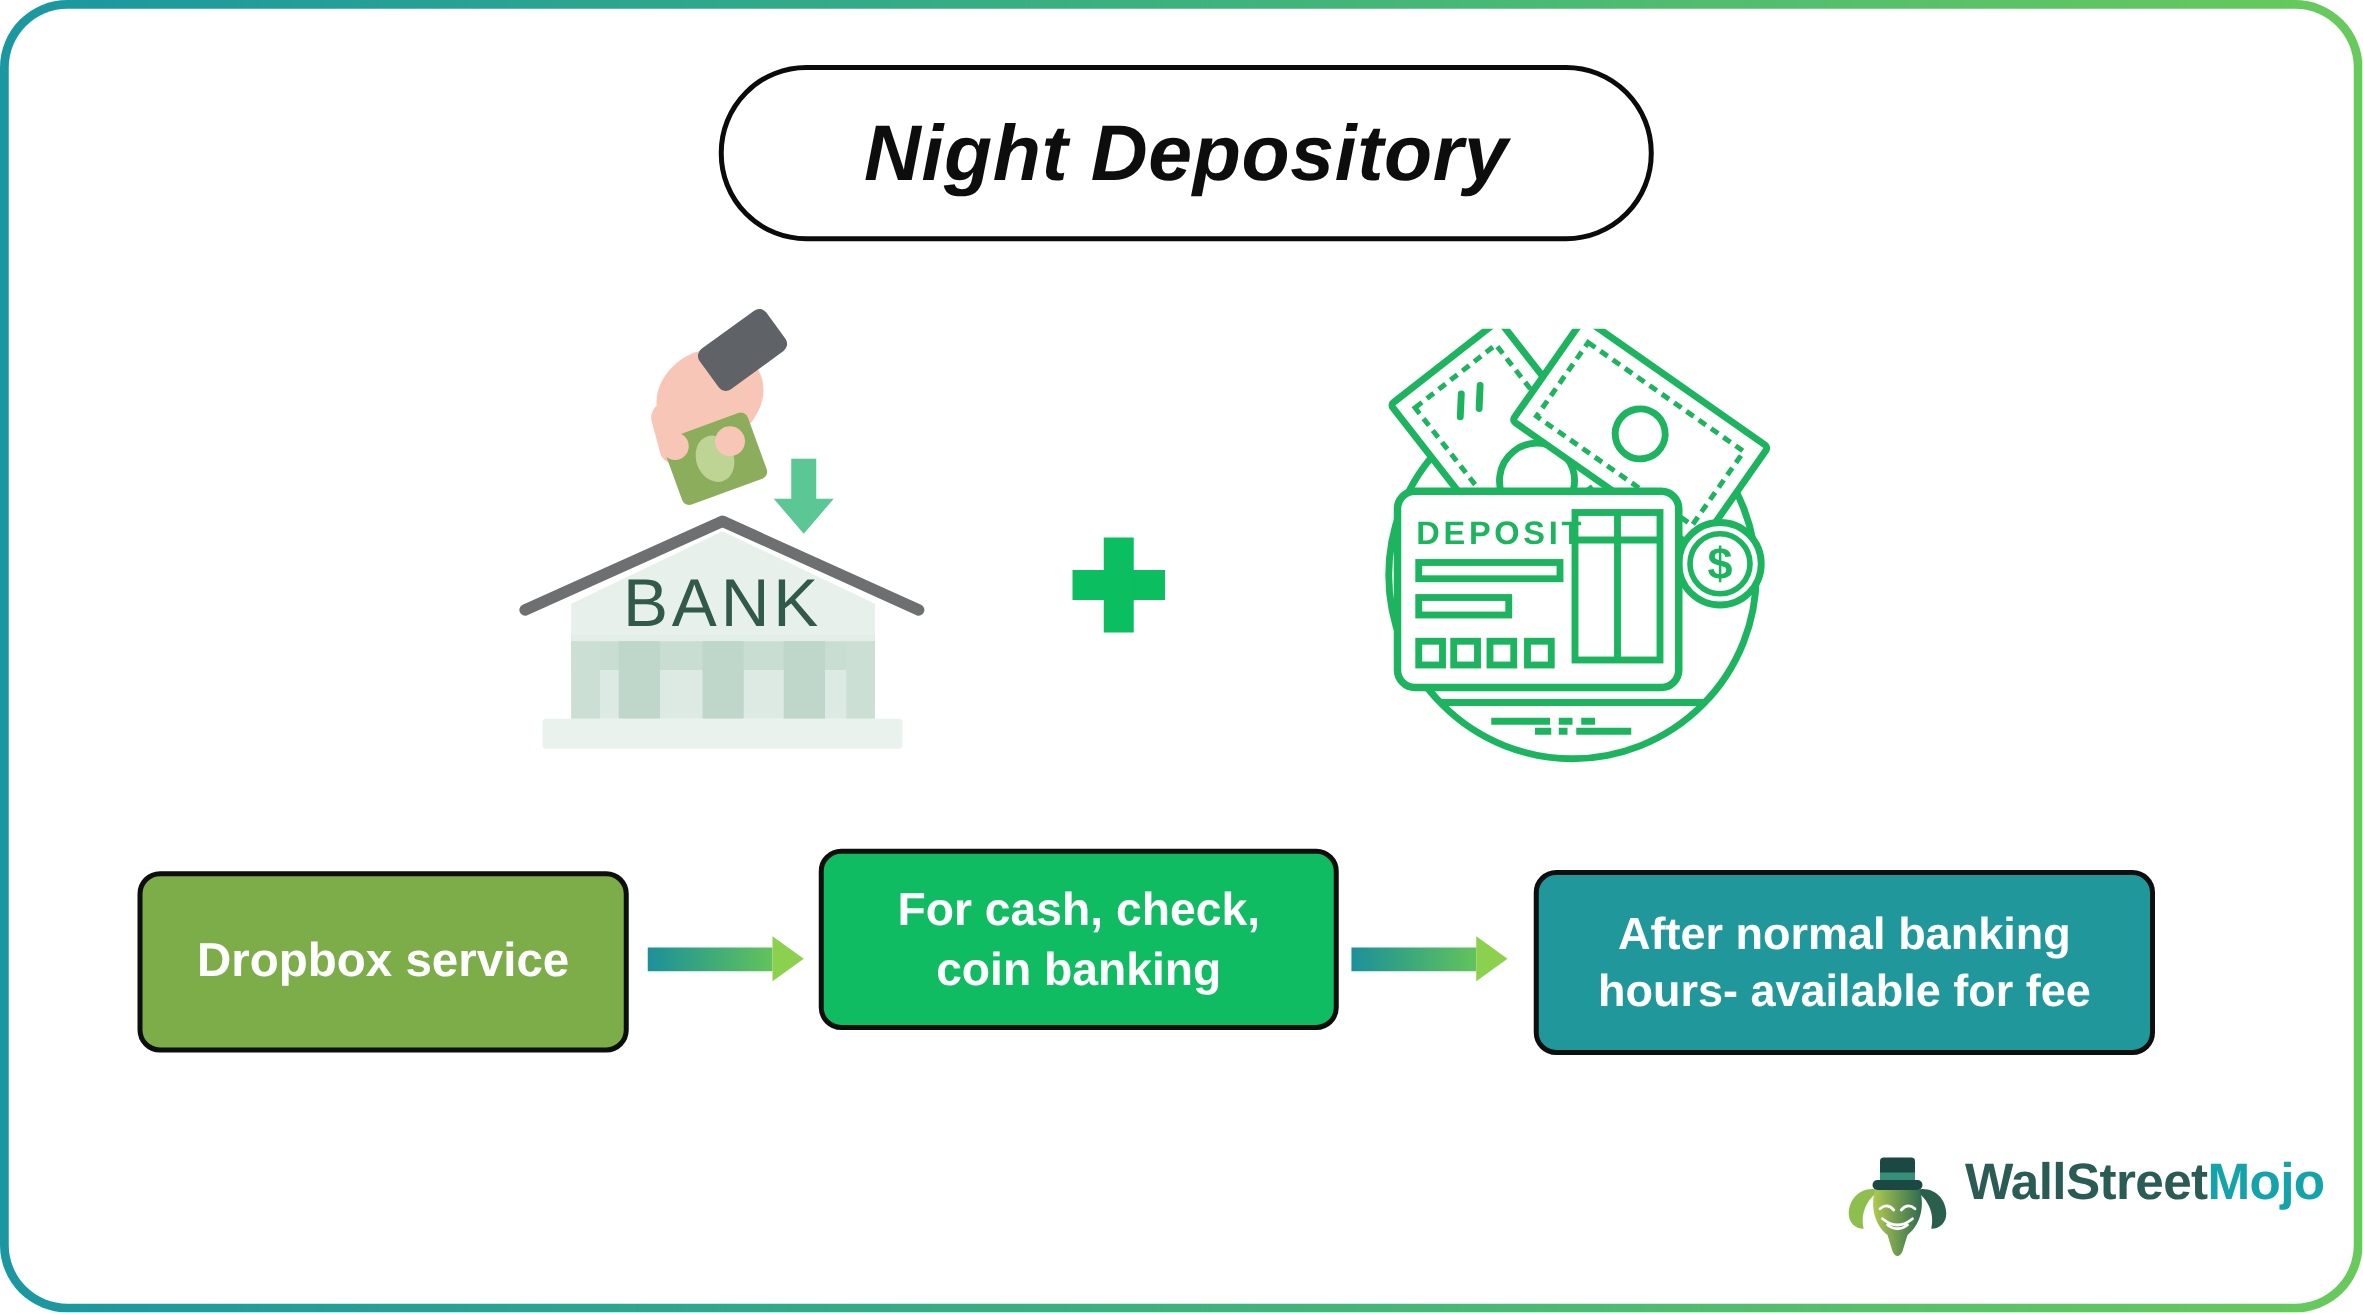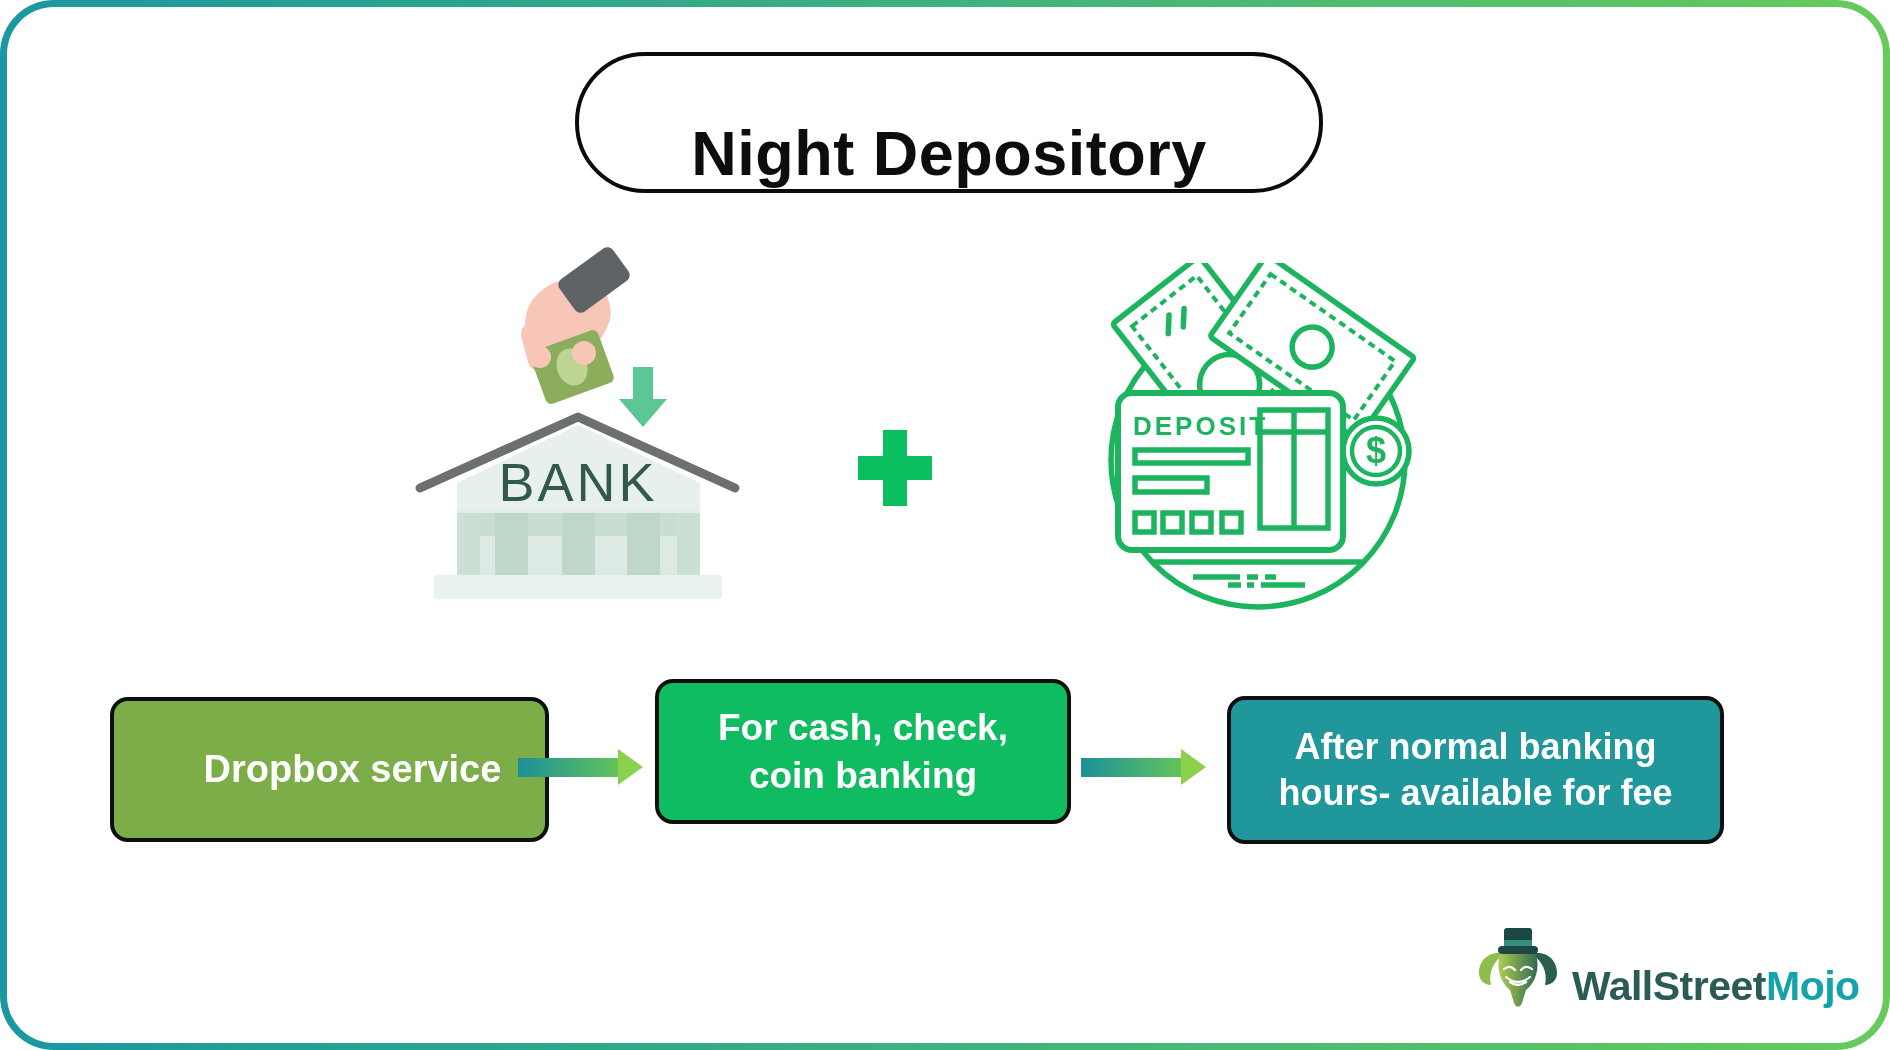--- a/index.html
+++ b/index.html
@@ -8,35 +8,35 @@
     background:linear-gradient(90deg,#1A97A1 0%,#3DB27E 50%,#68CA5C 100%);
     border-radius:54px;overflow:hidden;
     font-family:"Liberation Sans",sans-serif;
   }
   #inner{position:absolute;inset:7px;background:#ffffff;border-radius:47px;}
   .abs{position:absolute;}
   
   #title-pill{
     left:575px;top:52px;width:740px;height:133px;
     border:4px solid #0b0b0b;border-radius:70px;
-    display:flex;align-items:flex-end;justify-content:center;
+    display:flex;align-items:center;justify-content:center;font-style:italic;
   }
   #title-pill span{font-size:63px;font-weight:800;color:#0d0d0d;letter-spacing:0.5px;}
   
   .step{
     border:4px solid #0d0f0e;border-radius:18px;
     display:flex;flex-direction:column;align-items:center;justify-content:center;
     color:#ffffff;font-weight:700;text-align:center;
   }
   .step span{display:block;line-height:1.28;}
-  #step-1{left:110px;top:697px;width:385px;height:137px;background:#7CAD49;font-size:38px;padding-left:46px;}
+  #step-1{left:110px;top:697px;width:385px;height:137px;background:#7CAD49;font-size:38px;}
   #step-2{left:655px;top:679px;width:408px;height:137px;background:#10BC62;font-size:37px;}
   #step-3{left:1227px;top:696px;width:489px;height:140px;background:#20989B;font-size:36px;align-items:center;}
   
-  #logo{left:1476px;top:922px;height:88px;display:flex;align-items:flex-end;gap:12px;}
+  #logo{left:1476px;top:922px;height:88px;display:flex;align-items:flex-start;gap:12px;}
   #logo .brand{font-size:41px;font-weight:800;letter-spacing:-0.5px;}
   #logo .brand .p1{color:#2A5B54;}
   #logo .brand .p2{color:#14A3AA;}
 </style>
 </head>
 <body>
 
 <div id="canvas">
   <div id="inner"></div>
 

